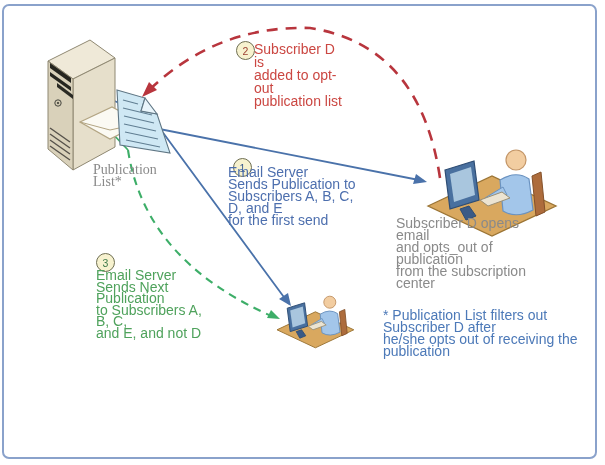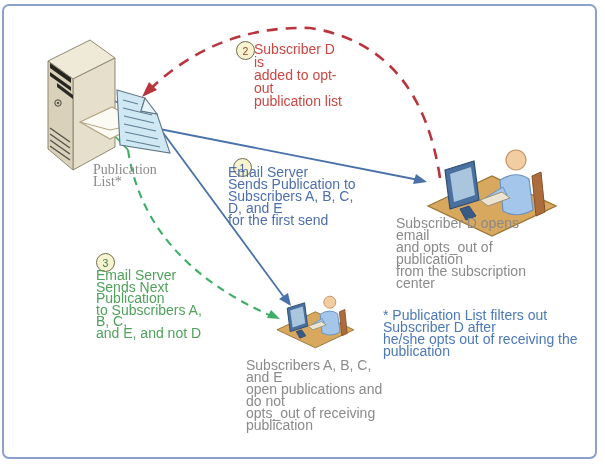--- a/index.html
+++ b/index.html
@@ -140,18 +140,15 @@
 publication list</div>
   <div class="t step-green" style="left:96px;top:270px;width:110px;">Email Server
 Sends Next Publication
 to Subscribers A, B, C,
 and E, and not D</div>
 
   <div class="t plabel" style="left:93px;top:164px;width:88px;">Publication List*</div>
   <div class="t caption" style="left:396px;top:217px;width:140px;">Subscriber D opens email
 and opts_out of publication
 from the subscription center</div>
-  <div class="t caption" style="left:246px;top:359px;width:142px;">Subscribers A, B, C, and E
-open publications and do not
-opts_out of receiving publication</div>
   <div class="t footnote" style="left:383px;top:301px;width:212px;margin-top:8px;">* Publication List filters out Subscriber D after
 he/she opts out of receiving the publication</div>
 </div>
 
 </body></html>

